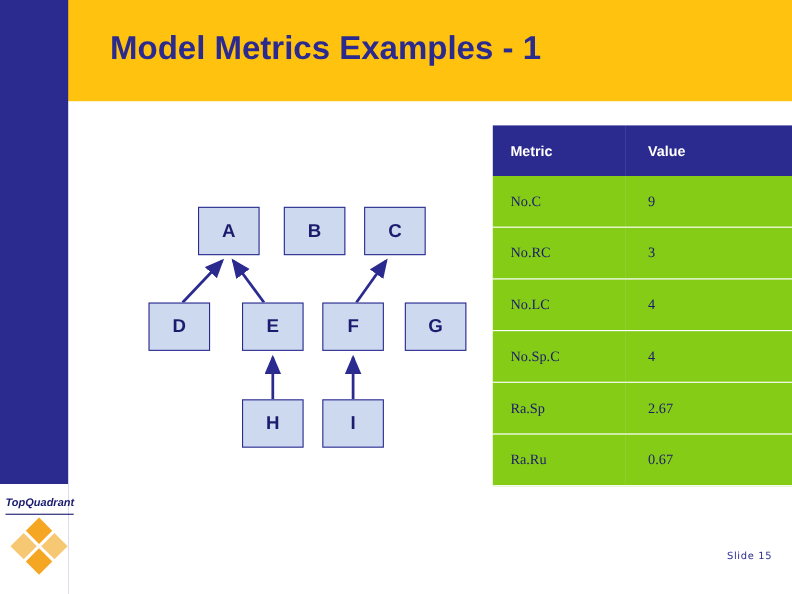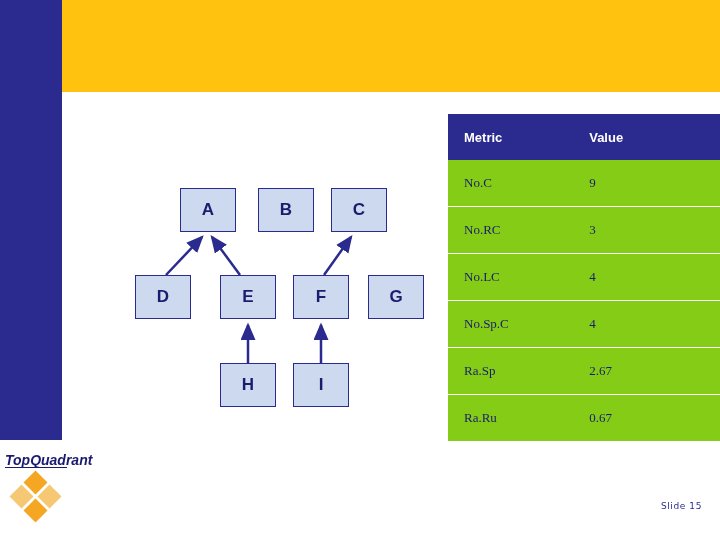--- a/index.html
+++ b/index.html
@@ -59,21 +59,21 @@
     position: absolute;
     left: 3px;
     top: 452px;
     width: 66px;
     height: 78px;
   }
   .logo-text {
     position: absolute;
     left: 2px;
     top: 0px;
-    font-size: 14px;
+    font-size: 10px;
     font-weight: bold;
     font-style: italic;
     color: #1a1a6e;
     white-space: nowrap;
   }
   .logo-underline {
     position: absolute;
     left: 2px;
     top: 15px;
     width: 62px;
@@ -179,20 +179,21 @@
 </style>
 </head>
 <body>
 
 <div class="slide">
 
   <div class="top-band"></div>
   <div class="left-band"></div>
   <div class="left-band-lower"></div>
 
+  <div class="title">Model Metrics Examples - 1</div>
 
   <div class="graph">
     <svg class="edges" viewBox="0 0 340 250" width="340" height="250">
       <defs>
         <marker id="arrow" markerWidth="8" markerHeight="8" refX="6" refY="3" orient="auto" markerUnits="strokeWidth">
           <path d="M0,0 L7,3 L0,6 z" fill="#2B2B8F"></path>
         </marker>
       </defs>
 
       <line x1="46" y1="95" x2="82" y2="57" stroke="#2B2B8F" stroke-width="2.5" marker-end="url(#arrow)"></line>

